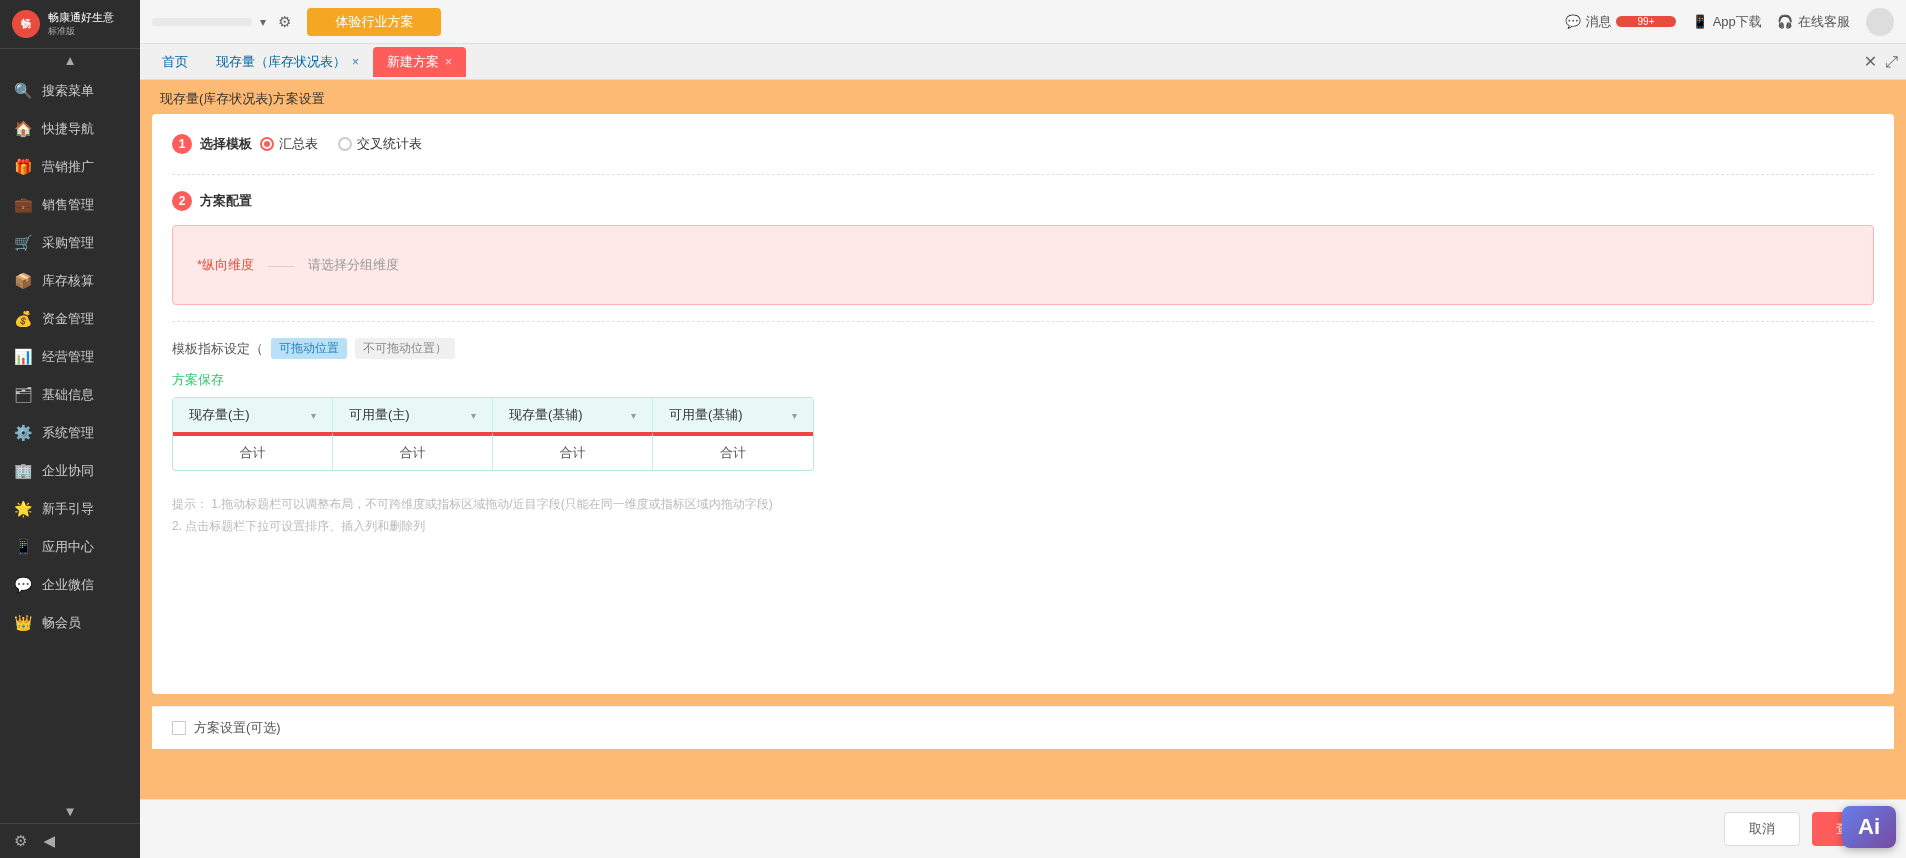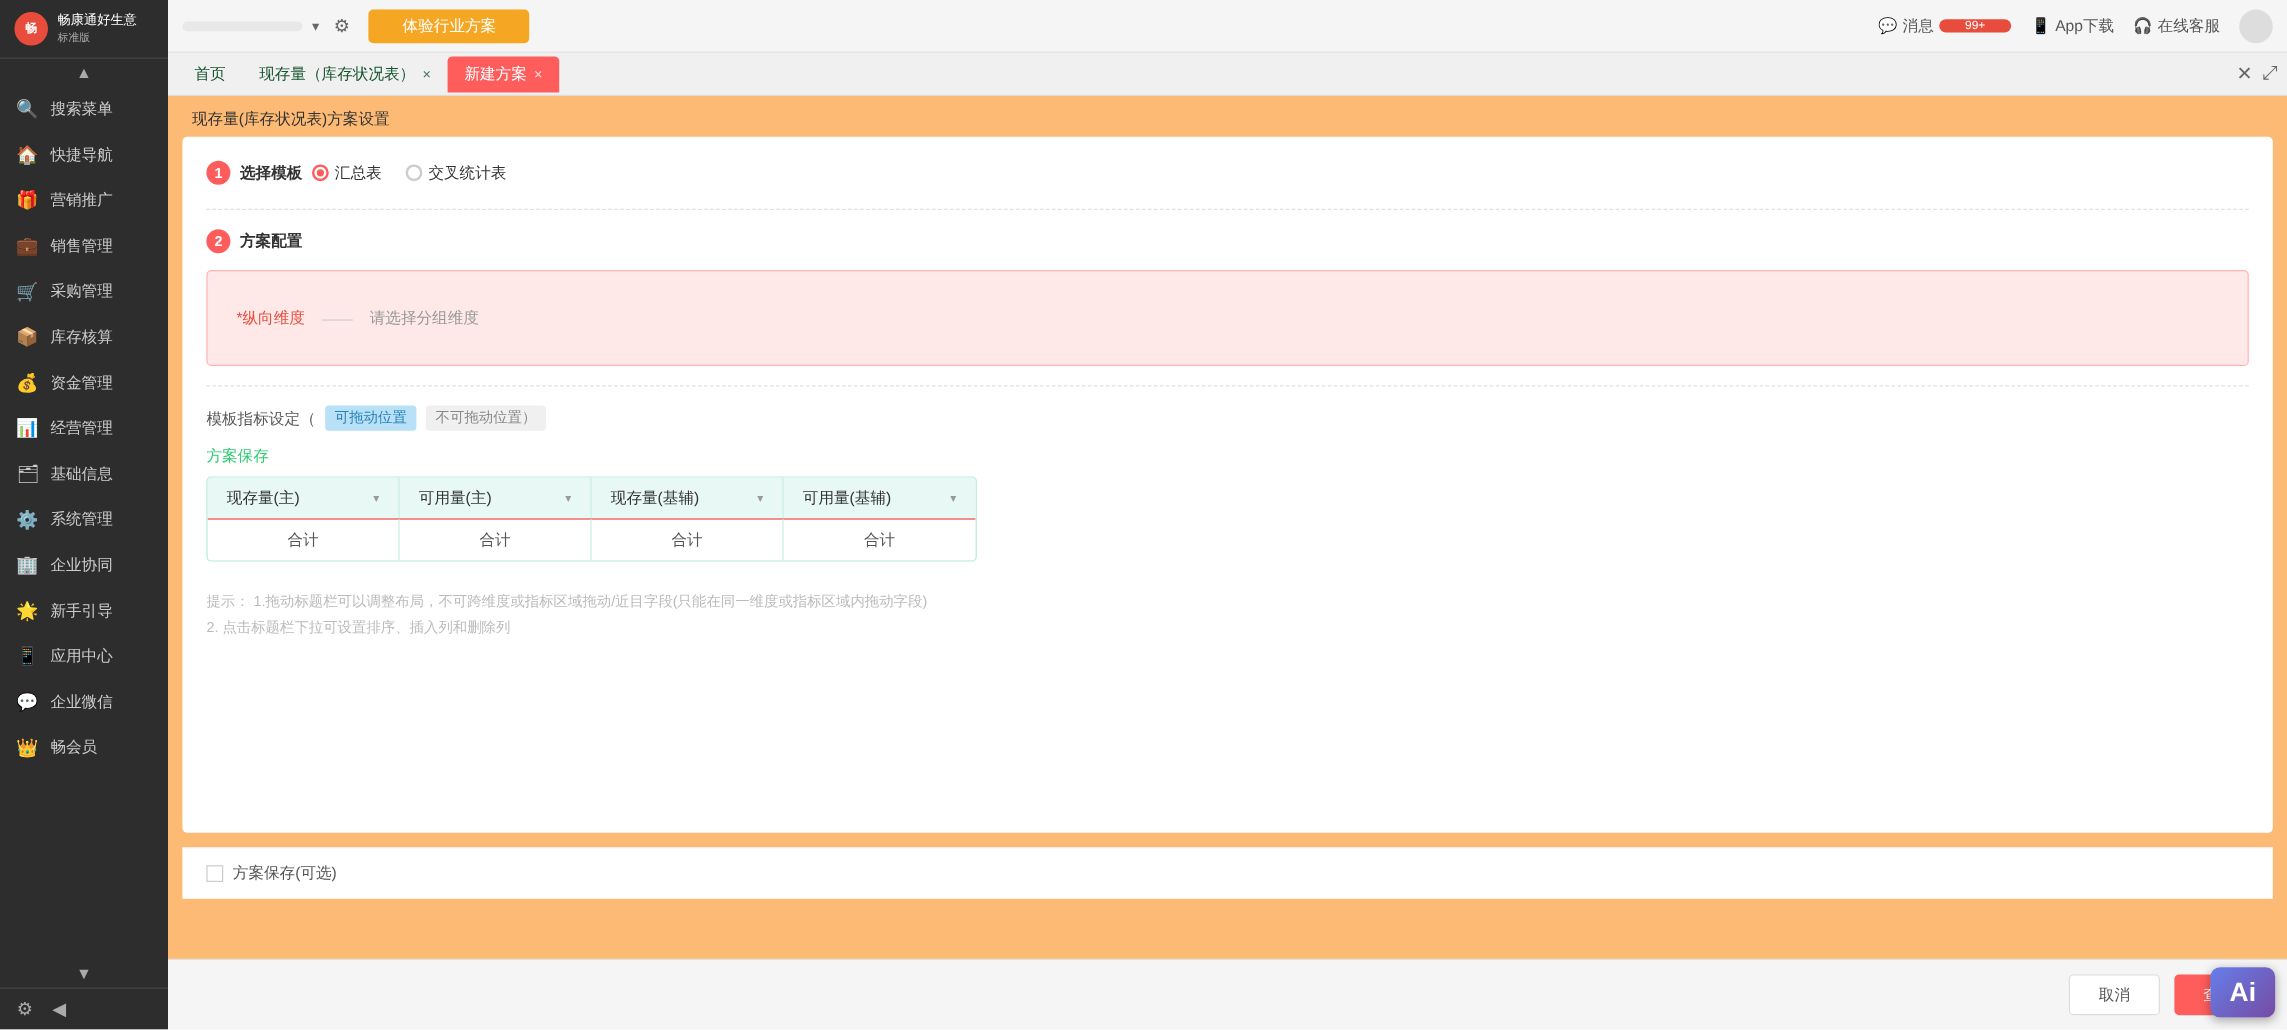--- a/index.html
+++ b/index.html
@@ -134,21 +134,21 @@
       height: 36px;
       padding: 0 8px;
       border-bottom: 1px solid #ddd;
       flex-shrink: 0;
     }
     .tab-item {
       display: flex; align-items: center; gap: 6px;
       padding: 6px 14px;
       font-size: 13px;
       cursor: pointer;
-      color: #14532d;
+      color: #0369a1;
       border-radius: 4px 4px 0 0;
     }
     .tab-item.active {
       background: #ff5c5c;
       color: white;
     }
     .tab-close {
       font-size: 12px; cursor: pointer; opacity: 0.8;
     }
     .tabbar-right {
@@ -279,21 +279,21 @@
     .stats-col-body {
       display: flex;
     }
     .stats-col-cell {
       padding: 8px 16px;
       font-size: 13px;
       color: #555;
       border-right: 1px solid #c8ede8;
       min-width: 160px;
       text-align: center;
-      border-top: 1px solid #ef4444;
+      border-top: 4px solid #ef4444;
     }
     .stats-col-cell:last-child { border-right: none; }
 
     
     .tips-section {
       margin-top: 20px;
       color: #bbb;
       font-size: 12px;
       line-height: 1.8;
     }
@@ -567,21 +567,21 @@
 
         <div class="tips-section" id="tips-container">
             <p>提示：   1.拖动标题栏可以调整布局，不可跨维度或指标区域拖动/近目字段(只能在同一维度或指标区域内拖动字段)</p>
             <p>         2. 点击标题栏下拉可设置排序、插入列和删除列</p>
           </div>
       </div>
     </div>
 
     <div class="save-option">
       <div class="save-checkbox"></div>
-      <span>方案保存(可选)</span>
+      <span>方案设置(可选)</span>
     </div>
 
   </div>
 
   <div class="footer-bar">
     <button class="btn-cancel">取消</button>
     <button class="btn-query">查询</button>
   </div>
 
 </div>

